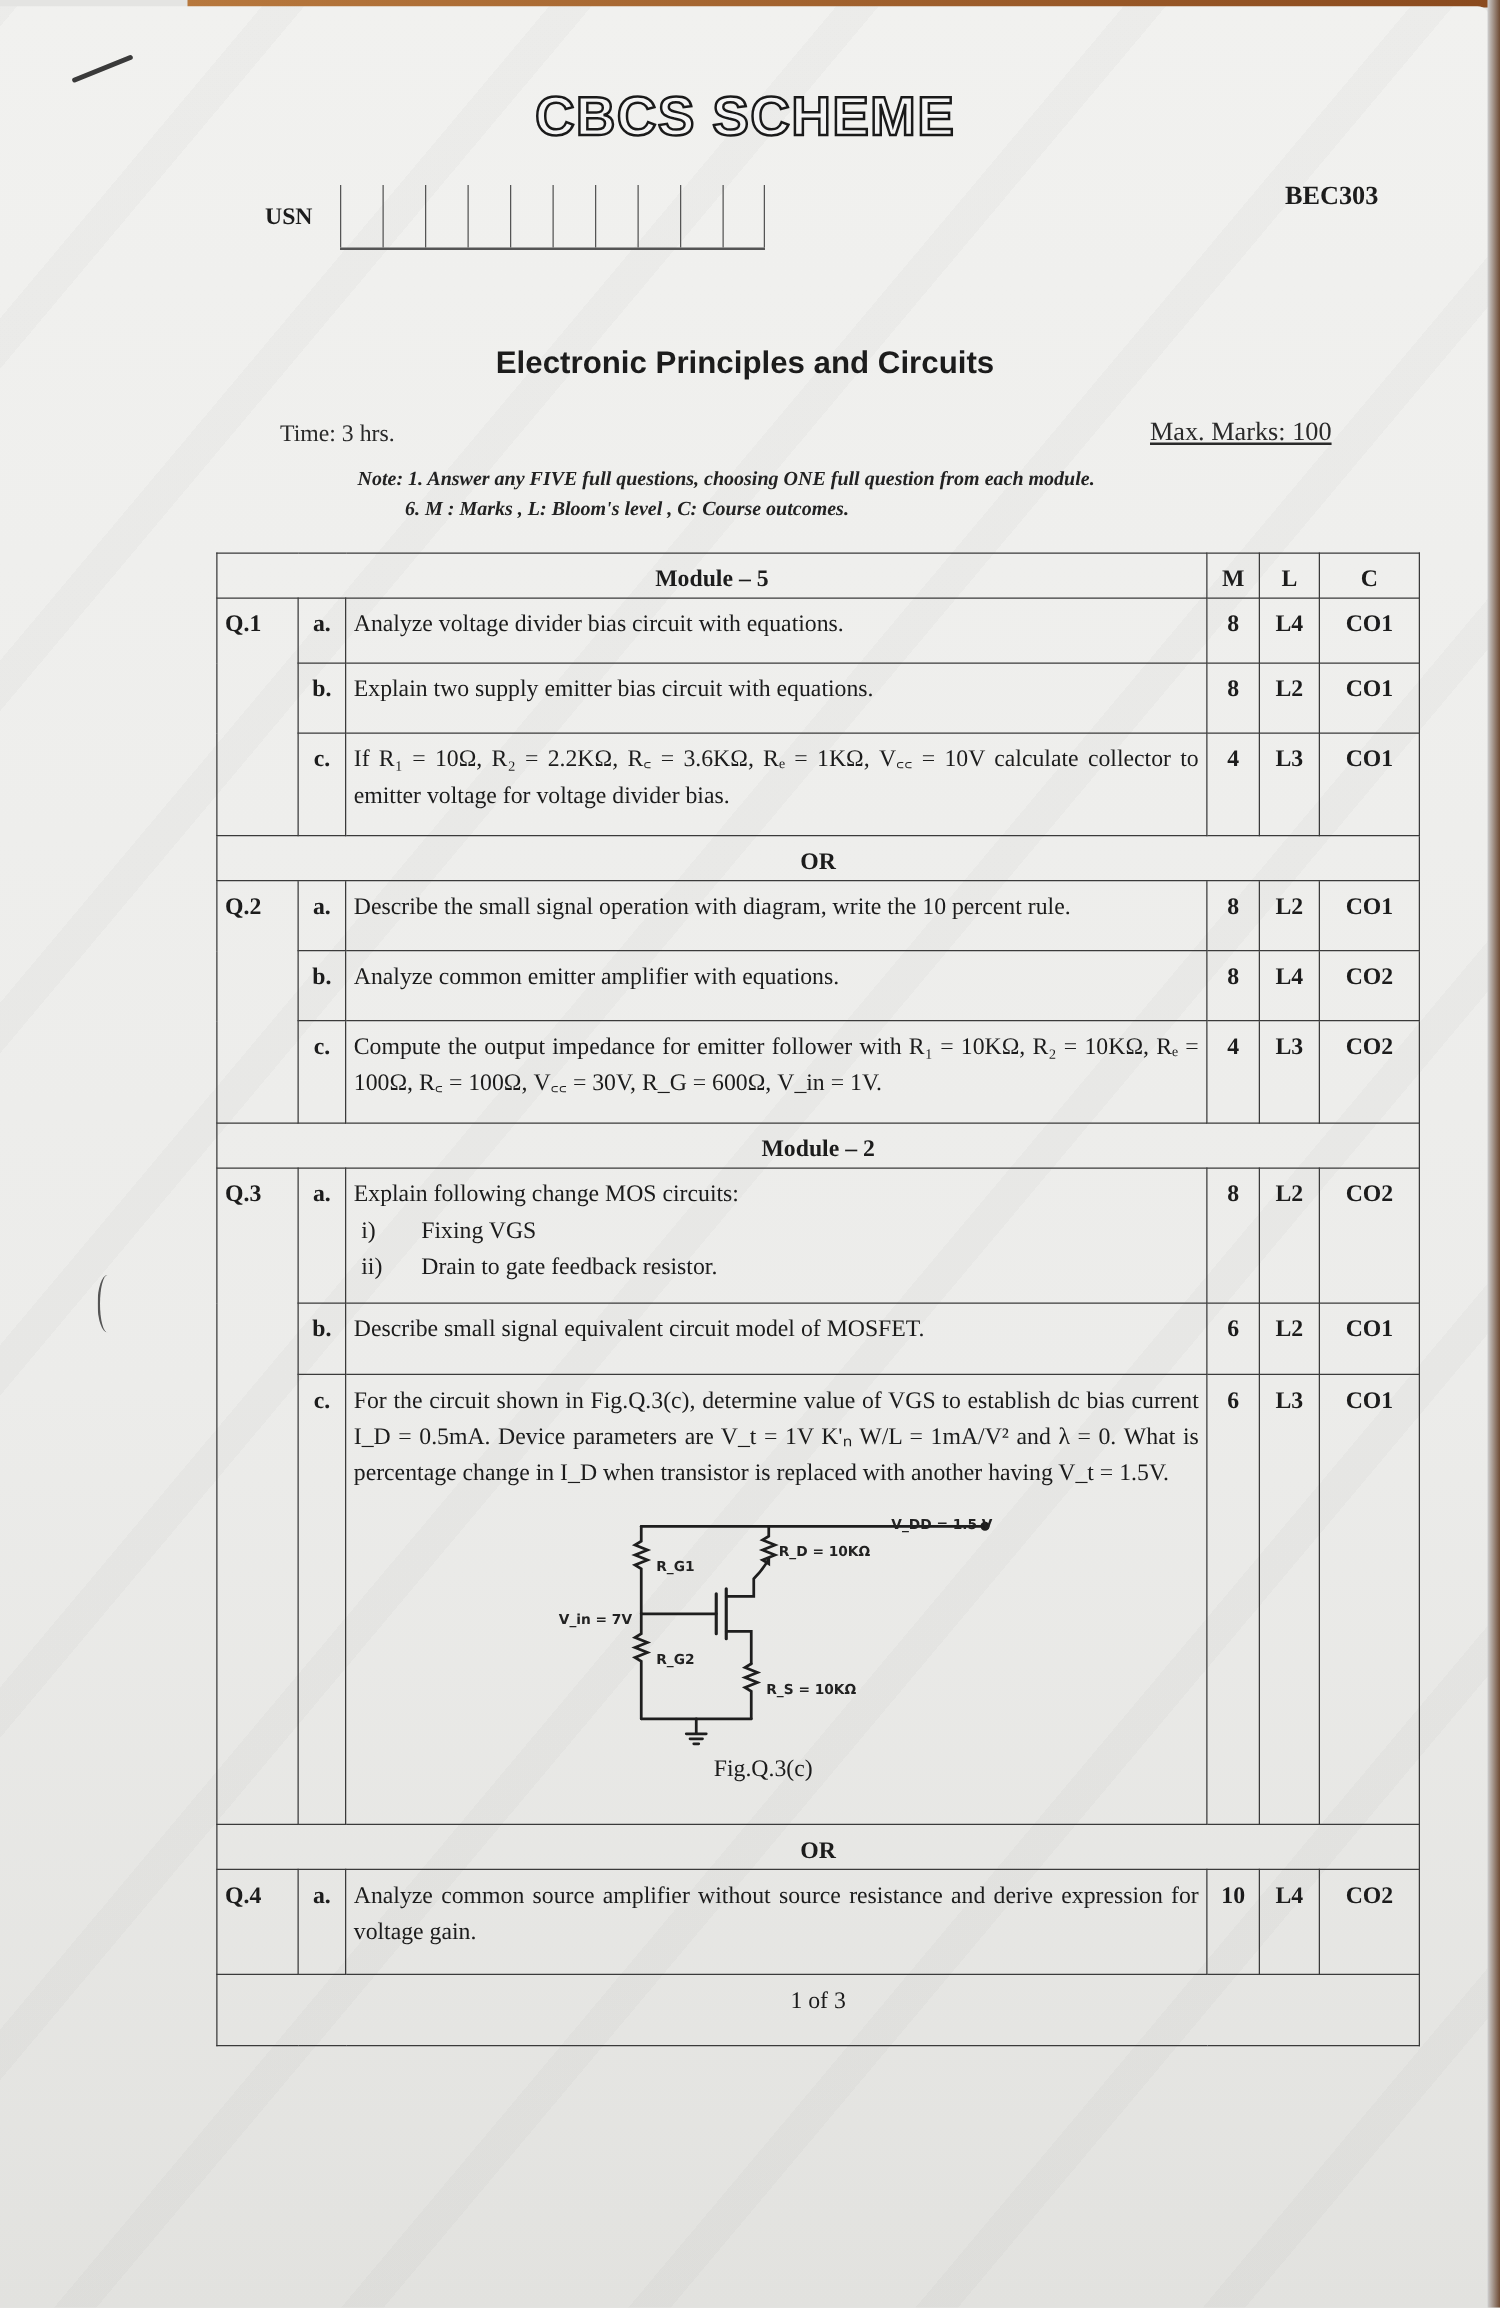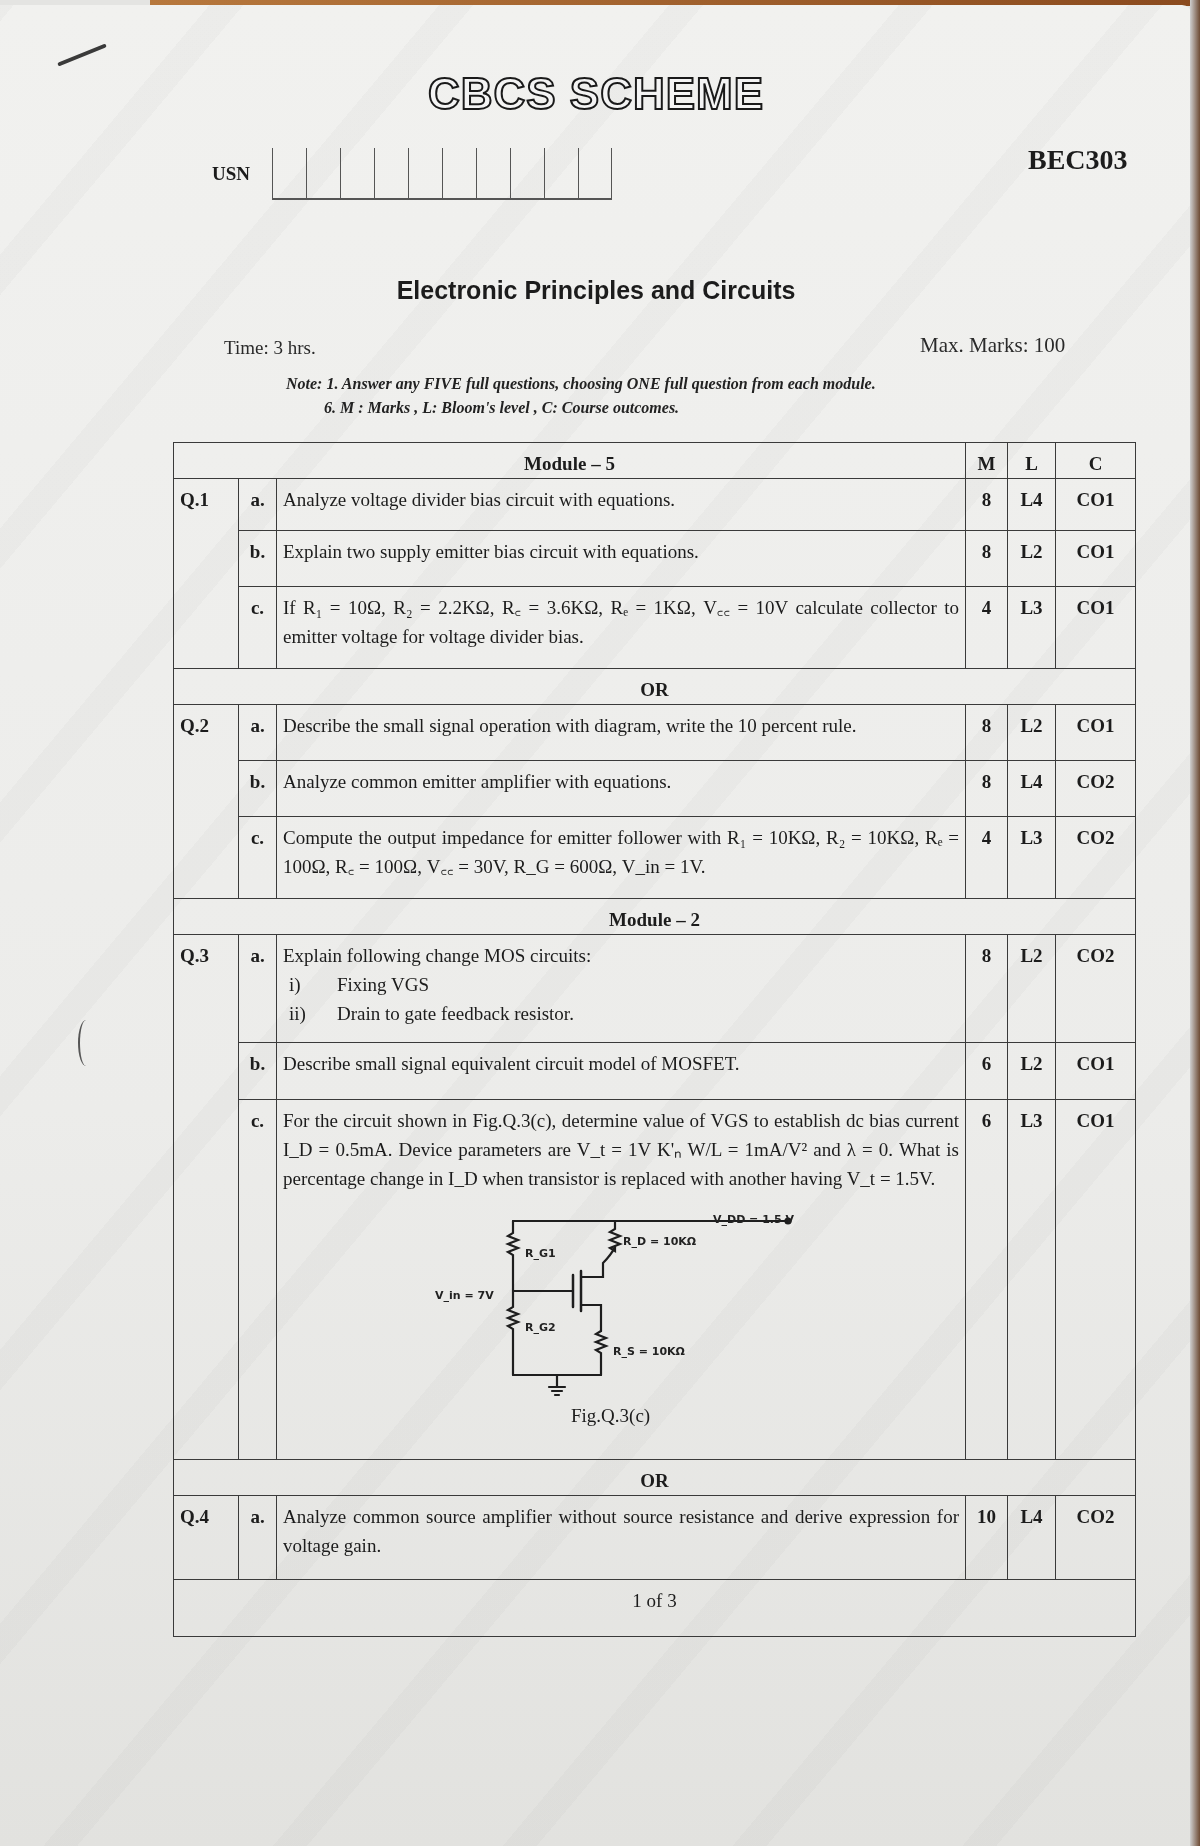--- a/index.html
+++ b/index.html
@@ -45,32 +45,32 @@
   .usn-label {
     position: absolute; left: 212px; top: 158px; font-weight: bold; font-size: 19px;
   }
   .usn-boxes {
     position: absolute; left: 272px; top: 143px; height: 50px; display: flex;
     border-bottom: 2px solid #555;
   }
   .usn-box { width: 34px; height: 50px; border-left: 1.5px solid #555; box-sizing: border-box; }
   .usn-box:last-child { border-right: 1.5px solid #555; }
   .code {
-    position: absolute; left: 1028px; top: 139px; font-weight: bold; font-size: 28px;
+    position: absolute; left: 1028px; top: 139px; font-weight: bold; font-size: 21px;
   }
   .exam-title {
     position: absolute; left: 0; width: 1192px; top: 205px; text-align: center;
     font-weight: bold; font-size: 23px; line-height: 28px;
   }
   .subject {
     position: absolute; left: 0; width: 1192px; top: 271px; text-align: center;
     font-family: "Liberation Sans", sans-serif; font-weight: bold; font-size: 25px;
   }
   .time { position: absolute; left: 224px; top: 332px; font-size: 19px; color: #2a2a2a; }
-  .max-marks { position: absolute; left: 920px; top: 328px; font-size: 21px; color: #2a2a2a; }
+  .max-marks { position: absolute; left: 920px; top: 328px; font-size: 21px; color: #2a2a2a; text-decoration: underline; }
   .note {
     position: absolute; left: 286px; top: 367px; font-style: italic; font-weight: bold;
     font-size: 16px; line-height: 24px; color: #222;
   }
   .note .l2 { padding-left: 38px; }
 
   table.qp {
     position: absolute; left: 173px; top: 442px; width: 962px;
     border-collapse: collapse; table-layout: fixed;
     font-size: 19px;
@@ -251,21 +251,21 @@
 
             <path d="M90 88 V104 l-5 3 l10 4 l-10 4 l10 4 l-10 4 l5 3 V172"></path>
 
             <path d="M90 172 H178"></path>
             <path d="M134 172 V184 M126 184 H142 M129 188 H139 M132 192 H136"></path>
           </g>
         </svg>
         <span class="fig-label" style="left:102px;top:36px">R_G1</span>
         <span class="fig-label" style="left:200px;top:24px">R_D = 10KΩ</span>
         <span class="fig-label" style="left:290px;top:2px">V_DD = 1.5 V</span>
-        <span class="fig-label" style="left:12px;top:78px">V_in = 7V</span>
+        <span class="fig-label" style="left:24px;top:78px">V_in = 7V</span>
         <span class="fig-label" style="left:102px;top:110px">R_G2</span>
         <span class="fig-label" style="left:190px;top:134px">R_S = 10KΩ</span>
         <div class="fig-caption">Fig.Q.3(c)</div>
       </div>
     </td>
     <td class="mk">6</td>
     <td class="lv">L3</td>
     <td class="co">CO1</td>
   </tr>
 

